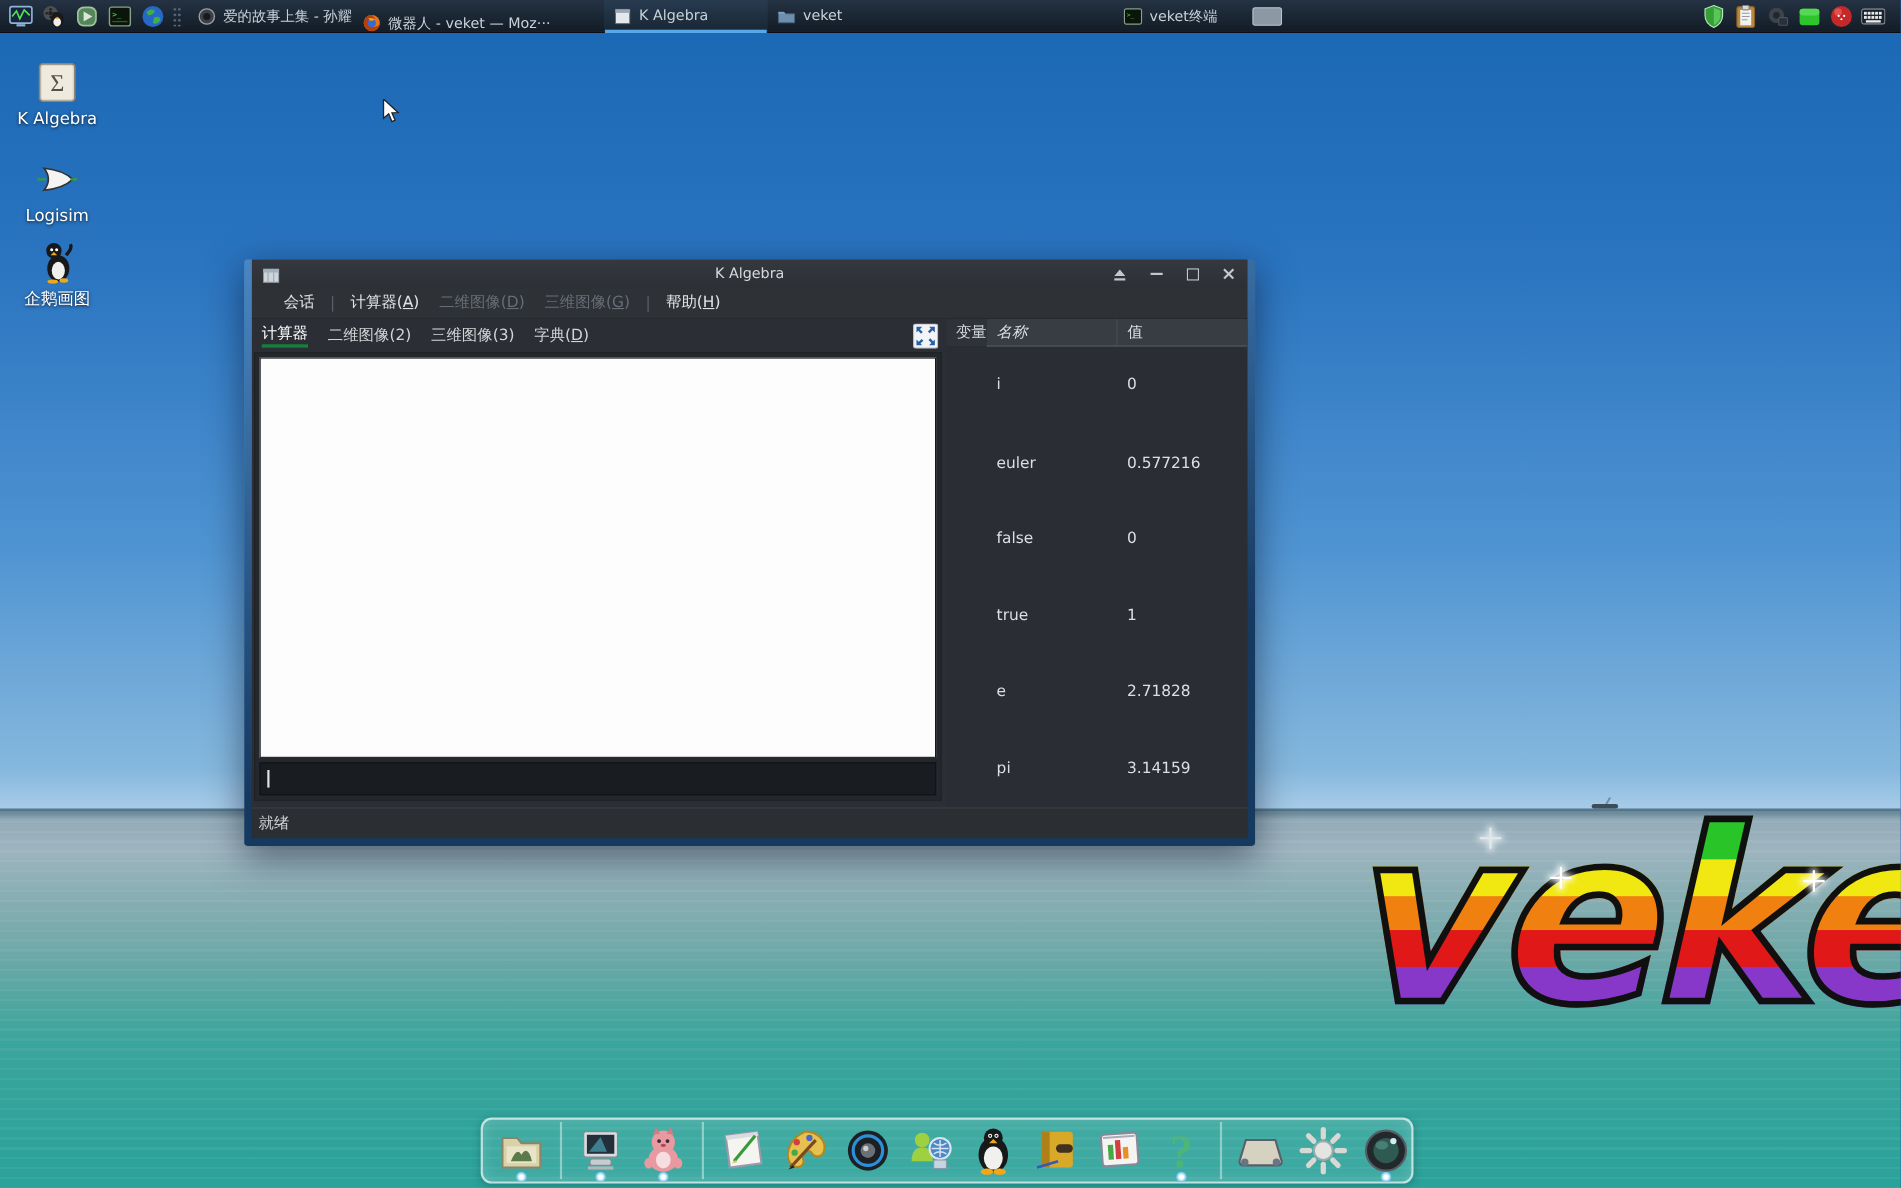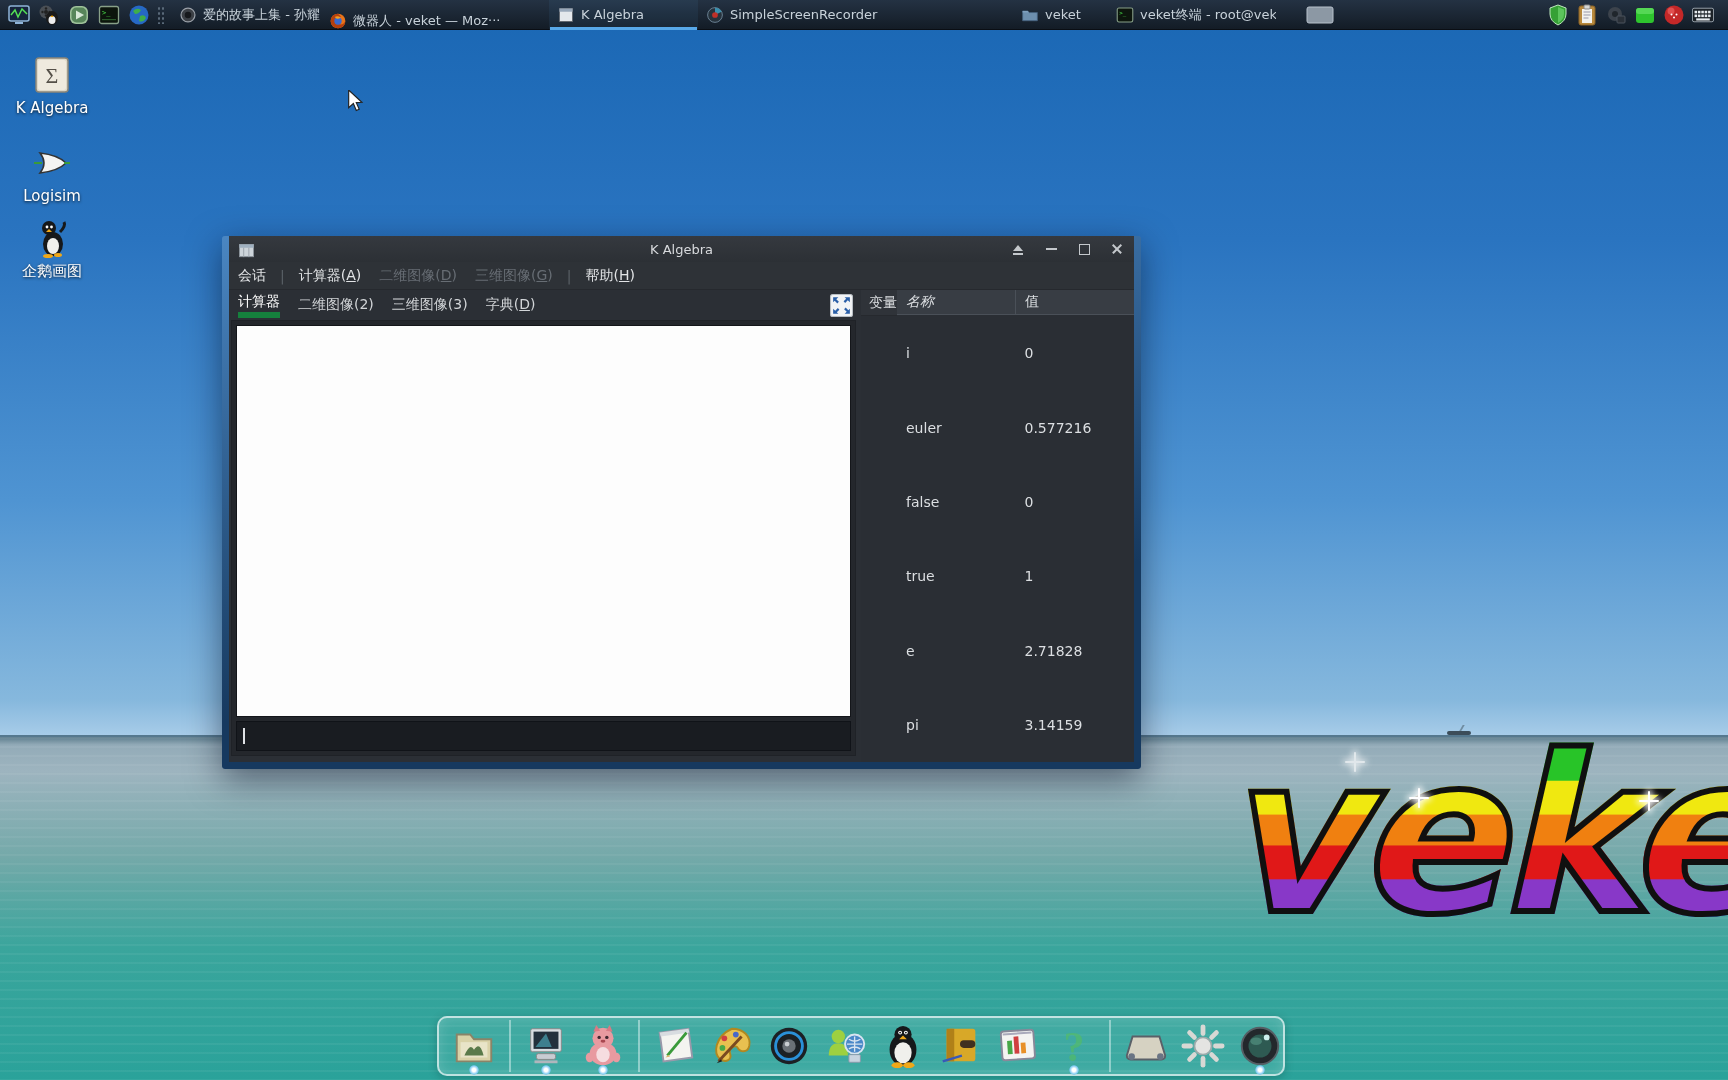--- a/index.html
+++ b/index.html
@@ -75,32 +75,32 @@
   .win-btns{margin-left:auto;display:flex;gap:19px;align-items:center;z-index:1;}
   .wbtn{width:14px;height:14px;display:flex;align-items:center;justify-content:center;position:relative;cursor:default;}
   .shade-tri{width:0;height:0;border-left:5px solid transparent;border-right:5px solid transparent;
       border-bottom:6px solid #c4c8cc;margin-bottom:2px;}
   .shade-bar{position:absolute;bottom:1px;left:2px;width:10px;height:2px;background:#c4c8cc;}
   .min-bar{width:11px;height:2px;background:#c4c8cc;}
   .max-box{width:9px;height:9px;border:1.6px solid #c4c8cc;}
   .x1,.x2{position:absolute;left:1px;top:6px;width:12px;height:1.8px;background:#c4c8cc;}
   .x1{transform:rotate(45deg);} .x2{transform:rotate(-45deg);}
   .menubar{height:27px;flex:none;display:flex;align-items:center;background:#2e3237;
-      border-bottom:1px solid #26292e;font-size:14px;color:#e2e4e6;padding-left:0;}
+      border-bottom:1px solid #26292e;font-size:14px;color:#e2e4e6;padding-left:20px;}
   .menu-item{padding:0 9px;line-height:27px;cursor:default;}
   .menu-item.disabled{color:#676d74;}
   .menu-sep{color:#5a6066;padding:0 5px;}
   .menu-item u,.tab u{text-decoration:underline;}
   .win-body{flex:1;display:flex;min-height:0;}
   .left-pane{width:628px;flex:none;display:flex;flex-direction:column;margin-right:4px;}
   .tabrow{height:30px;flex:none;display:flex;align-items:center;}
   #tabs{flex:1;display:flex;align-items:center;height:100%;}
   .tab{padding:0 9px;font-size:14px;color:#d2d5d8;height:100%;display:flex;align-items:center;cursor:default;}
   .tab.active{color:#fff;}
-  .tab.active .tab-label{border-bottom:6px solid #15803d;padding-bottom:1px;}
+  .tab.active .tab-label{border-bottom:3px solid #15803d;padding-bottom:1px;}
   .fullscreen-btn{width:23px;height:23px;margin-right:4px;flex:none;cursor:default;}
   .calc-frame{flex:1;display:flex;flex-direction:column;border:1px solid #1f2227;background:#24272c;
       margin:0 1px 6px 2px;min-height:0;}
   .canvas{flex:1;background:#fdfdfd;border:1px solid #14161a;margin:4px;}
   .expr-input{height:28px;flex:none;background:#191c21;border:1px solid #101318;margin:0 4px 4px;
       display:flex;align-items:center;padding-left:6px;color:#dfe2e6;font-size:14px;}
   .caret{width:2px;height:16px;background:#dfe2e6;}
   .right-pane{flex:1;display:flex;flex-direction:row;background:#2a2e34;min-width:0;}
   .vars-title{height:25px;line-height:25px;flex:none;padding-left:8px;background:#2f3339;
       color:#d6d9dc;font-size:14px;border-bottom:1px solid #26292e;}
@@ -201,28 +201,20 @@
             <path d="M7 6 Q11 4 14 7 Q12 9 9 8 Z" fill="#f6a01f"></path>
           </svg></span>
         <span class="tb-label">微器人 - veket — Moz···</span>
       </div>
       <div class="tb-win active">
         <span class="ico"><svg viewBox="0 0 22 22">
             <rect x="3" y="3" width="16" height="16" fill="#e4e8ec" stroke="#5a5f66"></rect>
             <rect x="3" y="3" width="16" height="4" fill="#98a8ba"></rect>
           </svg></span>
         <span class="tb-label">K Algebra</span>
-      </div>
-      <div class="tb-win">
-        <span class="ico"><svg viewBox="0 0 22 22">
-            <circle cx="11" cy="11" r="9" fill="#26323c" stroke="#6a8294" stroke-width="1.2"></circle>
-            <path d="M11 2 a9 9 0 0 1 8 5 L11 11 Z" fill="#3a8fae"></path>
-            <circle cx="11" cy="11" r="3.5" fill="#c03028"></circle>
-          </svg></span>
-        <span class="tb-label">SimpleScreenRecorder</span>
       </div>
       <div class="tb-win">
         <span class="ico"><svg viewBox="0 0 22 22">
             <path d="M2 6 L2 18 L20 18 L20 8 L10 8 L8 6 Z" fill="#6d8fae" stroke="#44607c"></path>
             <path d="M2 6 L8 6 L10 8 L2 8 Z" fill="#7fa0bd"></path>
           </svg></span>
         <span class="tb-label">veket</span>
       </div>
       <div class="tb-win">
         <span class="ico"><svg viewBox="0 0 22 22">
@@ -440,20 +432,23 @@
                 <td>2.71828</td>
               </tr>
               <tr>
                 <td>pi</td>
                 <td>3.14159</td>
               </tr>
             </tbody>
         </table>
       </div>
     </div>
+    <div class="statusbar">
+      <span>就绪</span>
+    </div>
   </div>
 </div>
 
 <div class="dock" id="dock">
     <div class="dock-item">
       <svg viewBox="0 0 48 48">
         <path d="M6 12 h14 l4 5 h18 v23 h-36 z" fill="#d9d2a8" stroke="#8a8468" stroke-width="2"></path>
         <rect x="10" y="20" width="28" height="16" fill="#e8e4c8"></rect>
         <path d="M14 34 q6 -14 10 -6 q6 -10 10 6 z" fill="#5a7a4a"></path>
       </svg>

